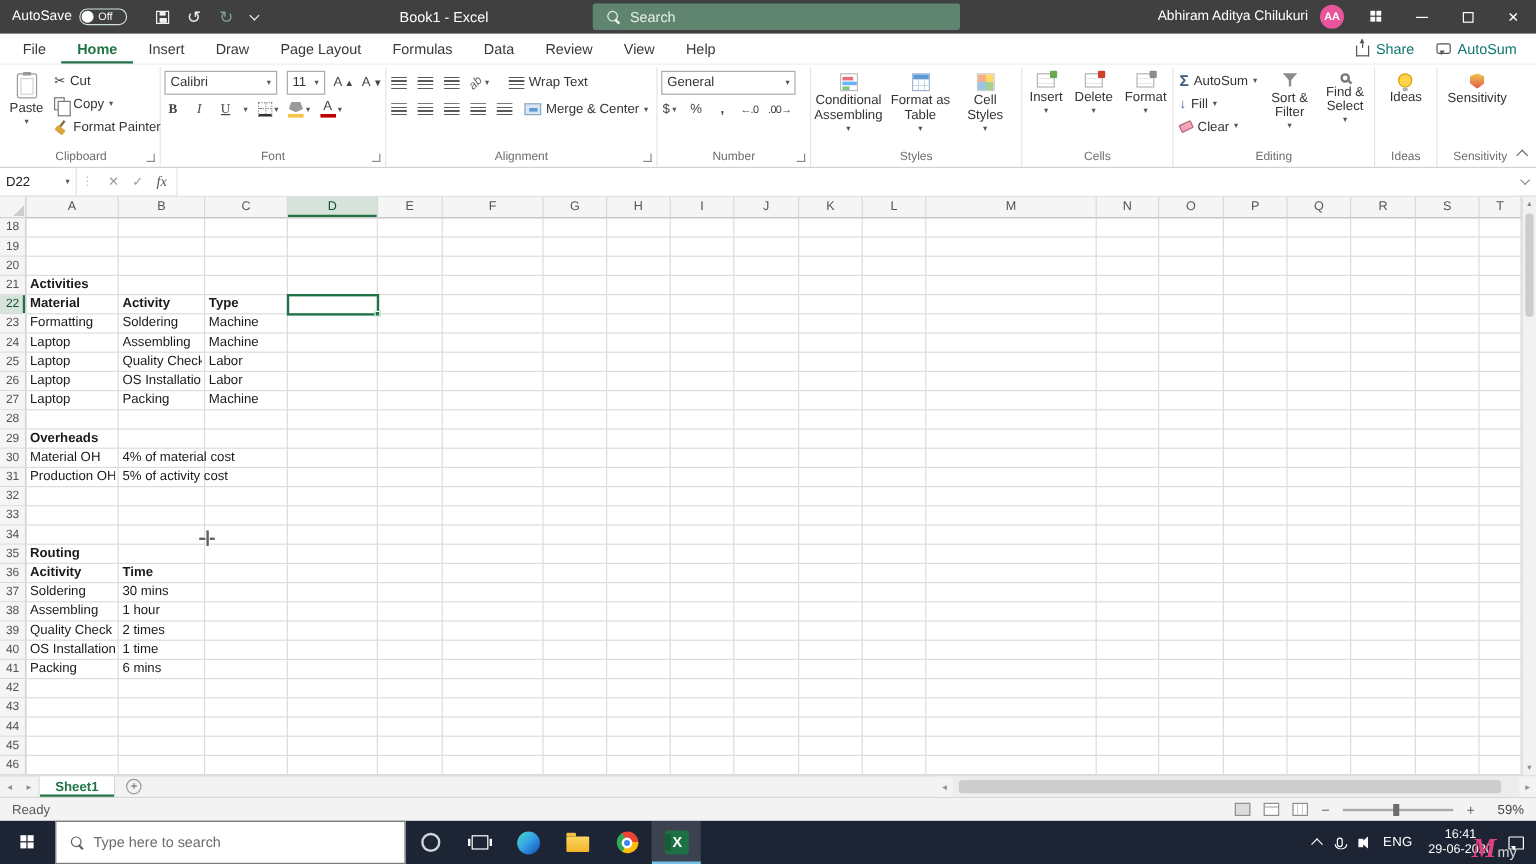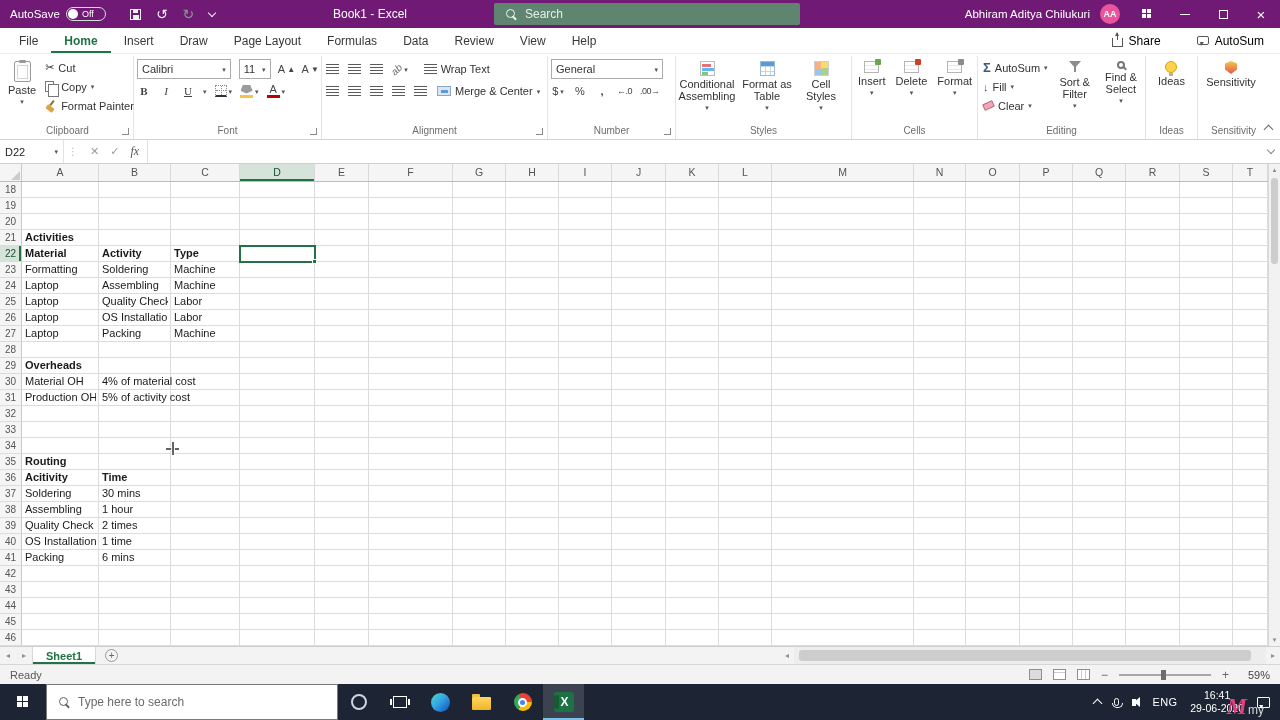--- a/index.html
+++ b/index.html
@@ -1,20 +1,20 @@
 <!DOCTYPE html>
 <html><head>
 <meta charset="utf-8">
 <style>
 *{margin:0;padding:0;box-sizing:border-box}
 body{width:1280px;height:720px;overflow:hidden;position:relative;background:#fff;
 font-family:"Liberation Sans","DejaVu Sans",sans-serif;color:#333}
 
 
-.titlebar{height:28px;background:#701a75;display:flex;align-items:center;color:#fff;font-size:12px;position:relative}
+.titlebar{height:28px;background:#404040;display:flex;align-items:center;color:#fff;font-size:12px;position:relative}
 .autosave{display:flex;align-items:center;gap:6px;padding:0 10px}
 .as-label{font-size:11.5px}
 .toggle{width:40px;height:14px;border:1px solid #cfe0d6;border-radius:8px;display:flex;align-items:center;gap:4px;padding:1px 4px 1px 1px}
 .knob{width:10px;height:10px;border-radius:50%;background:#fff}
 .tstate{font-size:9px;color:#fff}
 .qat{display:flex;gap:15px;margin-left:14px;align-items:center}
 .qbtn{display:flex;align-items:center;justify-content:center;color:#eef3ef;font-size:14px;line-height:1}
 .qbtn.disabled{color:#7fa08e}
 .ic-save{width:11px;height:11px;border:1px solid #eef3ef;position:relative;display:inline-block}
 .ic-save::before{content:"";position:absolute;left:2px;top:0;width:5px;height:3px;background:#eef3ef}
@@ -35,21 +35,21 @@
 .minigrid{width:11px;height:11px;display:grid;grid-template-columns:4px 4px;grid-template-rows:4px 4px;gap:1px}
 .minigrid i{background:#fff}
 .wb .bar{width:10px;height:1px;background:#fff}
 .wb .box{width:9px;height:9px;border:1px solid #fff;display:inline-block}
 .wb.close{font-size:15px;font-weight:400}
 
 
 .tabrow{height:26px;background:#fff;display:flex;align-items:stretch;padding-left:6px;border-bottom:1px solid #ececec;font-size:12px}
 .rtab{padding:0 13px;display:flex;align-items:center;color:#383838}
 .rtab.active{color:#217346;font-weight:700;box-shadow:inset 0 -2px 0 #217346}
-.tabrow-right{margin-left:auto;display:flex;align-items:center;gap:36px;padding-right:16px;color:#000000}
+.tabrow-right{margin-left:auto;display:flex;align-items:center;gap:18px;padding-right:16px;color:#0f766e}
 .share,.comments{display:flex;align-items:center;gap:6px}
 .ic-share{width:11px;height:9px;border:1px solid #555;border-top:none;position:relative;margin-top:4px;display:inline-block}
 .ic-share::before{content:"";position:absolute;left:4px;top:-5px;width:1px;height:7px;background:#555}
 .ic-share::after{content:"";position:absolute;left:2px;top:-8px;border:2.5px solid transparent;border-bottom:4px solid #555}
 .ic-comment{width:12px;height:9px;border:1px solid #555;border-radius:2px;position:relative;display:inline-block}
 .ic-comment::after{content:"";position:absolute;left:2px;bottom:-5px;border:3px solid transparent;border-top:4px solid #555;border-left-width:1px}
 
 
 .ribbon{height:86px;background:#fff;border-bottom:1px solid #d2d2d2;display:flex;padding:2px 2px 0 2px;position:relative;font-size:11px}
 .rgroup{display:flex;flex-direction:column;border-right:1px solid #e5e5e5;padding:2px 3px 0 3px}

